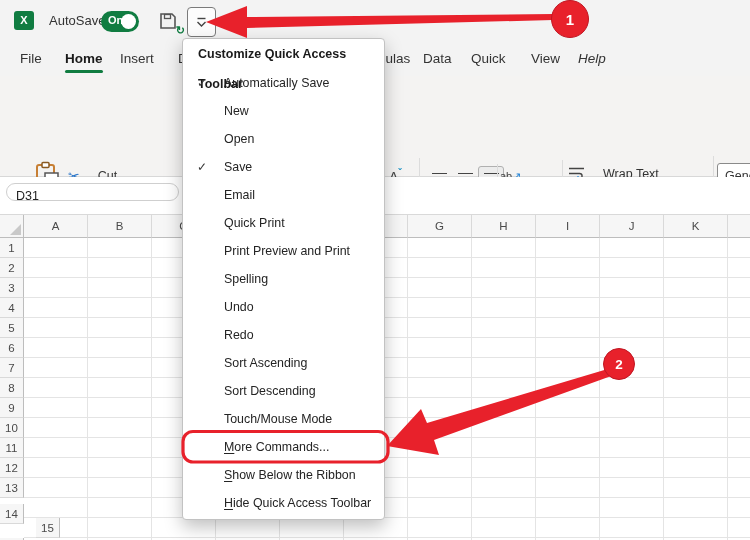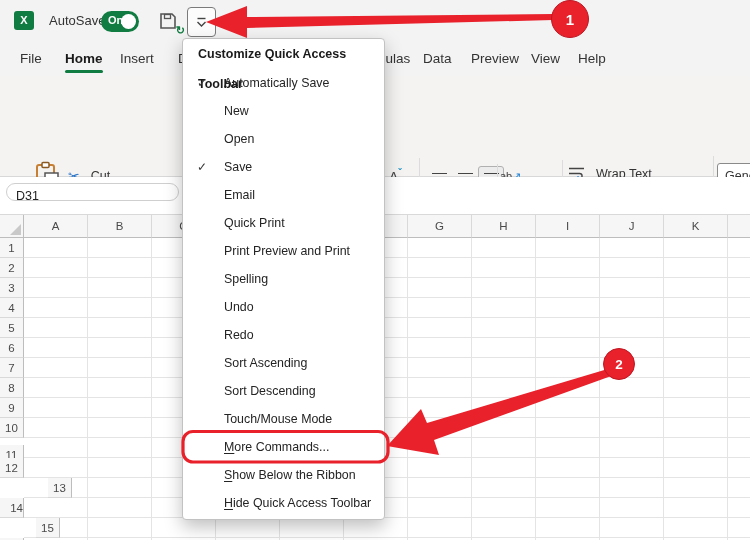--- a/index.html
+++ b/index.html
@@ -36,21 +36,21 @@
   .rbtn-label { font-size:12.5px; color:#333; }
   .chev { display:inline-block; width:7px; height:7px; position:relative; }
   .chev::before { content:""; position:absolute; left:1px; top:0; width:5px; height:5px; border-right:1.4px solid #555; border-bottom:1.4px solid #555; transform:rotate(45deg); }
 
   
   .paste-btn { position:absolute; left:26px; top:85px; width:42px; height:70px; text-align:center; }
   .paste-btn .rbtn-label { display:block; margin-top:1px; }
   .cut-row { position:absolute; left:68px; top:90px; height:20px; }
   .copy-row { position:absolute; left:68px; top:116px; height:20px; }
   .fp-row { position:absolute; left:68px; top:142px; height:20px; }
-  .hrow { display:flex; align-items:center; gap:11px; }
+  .hrow { display:flex; align-items:center; gap:18px; }
   .scissors { color:#2472c8; font-size:14px; }
   .scissors::before { content:"\2702"; }
 
   
   .shrink-font { position:absolute; left:389px; top:91px; font-size:14px; color:#444; }
   .shrink-font sup { color:#2196c7; font-size:10px; font-weight:bold; }
   .fontcolor-sliver { position:absolute; left:386px; top:134px; width:5px; height:6px; background:#d13438; }
   .fc-chev { position:absolute; left:393px; top:128px; }
   .font-launcher { left:404px; top:156px; }
 
@@ -122,23 +122,23 @@
 </div>
 
 <div class="tabbar" id="tabbar">
     <div class="tab" style="left: 18px;">File</div>
     <div class="tab active" style="left: 63px;">Home</div>
     <div class="tab" style="left: 118px;">Insert</div>
     <div class="tab" style="left: 176px;">Draw</div>
     <div class="tab" style="left: 230px;">Page Layout</div>
     <div class="tab" style="left: 352px;">Formulas</div>
     <div class="tab" style="left: 421px;">Data</div>
-    <div class="tab" style="left: 469px;">Preview</div>
+    <div class="tab" style="left: 469px;">Quick</div>
     <div class="tab" style="left: 529px;">View</div>
-    <div class="tab" style="left: 576px;">Help</div>
+    <div class="tab" style="left: 576px; font-style: italic;">Help</div>
   </div>
 
 <div class="ribbon">
 
   <div class="paste-btn">
     <svg width="27" height="33" viewBox="0 0 27 33">
       <rect x="3" y="4" width="17" height="25" rx="2" fill="none" stroke="#c77f34" stroke-width="2"></rect>
       <rect x="8" y="1.5" width="7" height="5" rx="1" fill="#fff" stroke="#8a5a22" stroke-width="1.5"></rect>
       <rect x="11" y="12" width="13" height="18" fill="#fff" stroke="#555" stroke-width="1.5"></rect>
     </svg>
@@ -259,24 +259,24 @@
       <div class="row-hdr" style="top: 23px;">1</div>
       <div class="row-hdr" style="top: 43px;">2</div>
       <div class="row-hdr" style="top: 63px;">3</div>
       <div class="row-hdr" style="top: 83px;">4</div>
       <div class="row-hdr" style="top: 103px;">5</div>
       <div class="row-hdr" style="top: 123px;">6</div>
       <div class="row-hdr" style="top: 143px;">7</div>
       <div class="row-hdr" style="top: 163px;">8</div>
       <div class="row-hdr" style="top: 183px;">9</div>
       <div class="row-hdr" style="top: 203px;">10</div>
-      <div class="row-hdr" style="top: 230px;">11</div>
+      <div class="row-hdr" style="top: 223px;">11</div>
       <div class="row-hdr" style="top: 243px;">12</div>
-      <div class="row-hdr" style="top: 263px; margin-left: 48px;">13</div>
-      <div class="row-hdr" style="top: 283px; text-align: right;">14</div>
+      <div class="row-hdr" style="top: 263px;">13</div>
+      <div class="row-hdr" style="top: 289px;">14</div>
       <div class="row-hdr" style="top: 303px; margin-left: 36px;">15</div>
       <div class="row-hdr" style="top: 323px;">16</div>
     </div>
 </div>
 
 <div class="qat-menu">
   <div class="qat-title">Customize Quick Access Toolbar</div>
   <div id="menu-items">
       <div class="qat-item" style="top: 30px;">
         <span class="check">✓</span>

